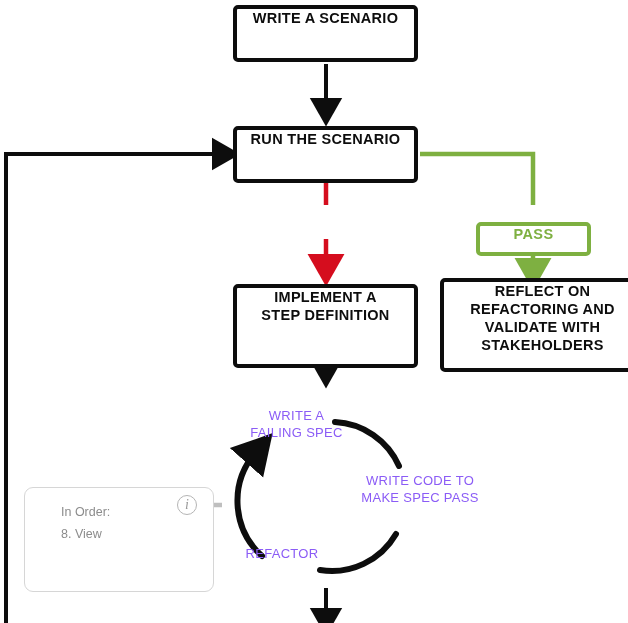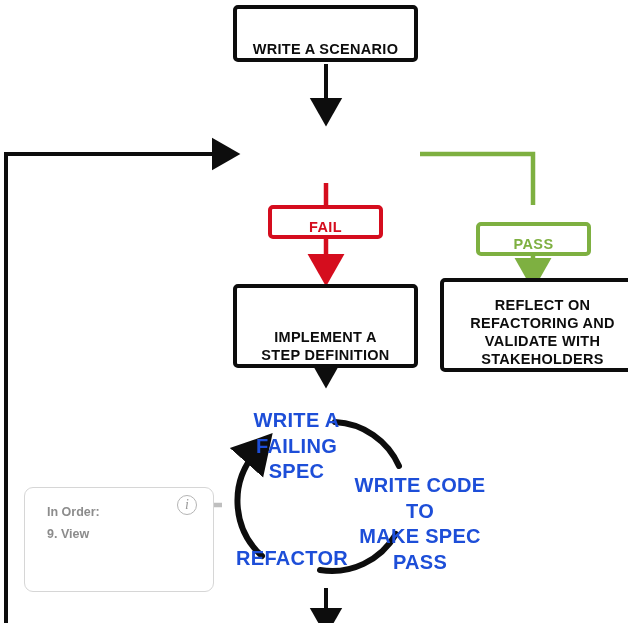--- a/index.html
+++ b/index.html
@@ -24,21 +24,21 @@
     top: 0;
     width: 628px;
     height: 623px;
     pointer-events: none;
   }
 
   .node {
     position: absolute;
     box-sizing: border-box;
     display: flex;
-    align-items: flex-end;
+    align-items: flex-start;
     justify-content: center;
     text-align: center;
     background: #ffffff;
   }
 
   .proc-box {
     border: 4px solid #0d0d0d;
     border-radius: 5px;
     color: #0d0d0d;
     font-weight: bold;
@@ -50,40 +50,40 @@
   .tag-box {
     border: 4px solid;
     border-radius: 5px;
     font-weight: bold;
     font-size: 14.5px;
     letter-spacing: 0.4px;
   }
 
   .cycle-label {
     position: absolute;
-    color: #1d4ed8;
-    font-weight: bold;
-    font-size: 20px;
+    color: #8b5cf6;
+    font-weight: normal;
+    font-size: 13px;
     letter-spacing: 0.3px;
     line-height: 1.28;
     text-align: center;
     white-space: pre-line;
   }
 
   .tooltip {
     position: absolute;
     box-sizing: border-box;
     border: 1.5px solid #d6d6d6;
     border-radius: 9px;
     background: #ffffff;
     color: #8c8c8c;
-    font-weight: bold;
+    font-weight: normal;
     font-size: 12.5px;
     line-height: 1.72;
-    padding: 14px 0 12px 22px;
+    padding: 14px 0 12px 36px;
   }
   .tooltip .line { white-space: nowrap; }
 
   .info-icon {
     position: absolute;
     width: 20px;
     height: 20px;
     border: 1.6px solid #b5b5b5;
     border-radius: 50%;
     box-sizing: border-box;
@@ -142,24 +142,24 @@
 
     <path d="M6,623 L6,154 L224,154" stroke="#0d0d0d" stroke-width="4" fill="none" marker-end="url(#ah-black)"></path>
 
     <path d="M222,505 L197,505" stroke="#bfbfbf" stroke-width="4.5" fill="none" marker-end="url(#ah-gray)"></path>
   </svg>
 
   <div class="node proc-box" style="left:233px; top:5px; width:185px; height:57px;">
     <span>WRITE A SCENARIO</span>
   </div>
 
+  <div class="node proc-box" style="left:233px; top:126px; width:185px; height:57px;">
+    <span>RUN THE SCENARIO</span>
+  </div>
 
-  <div class="node tag-box" style="left:268px; top:205px; width:115px; height:34px; border-color:#d50d1e; color:#d50d1e;">
-    <span>FAIL</span>
-  </div>
 
   <div class="node tag-box" style="left:476px; top:222px; width:115px; height:34px; border-color:#7eb041; color:#7eb041;">
     <span>PASS</span>
   </div>
 
   <div class="node proc-box" style="left:233px; top:284px; width:185px; height:84px; white-space:pre-line;">
     <span>IMPLEMENT A
 STEP DEFINITION</span>
   </div>
 
@@ -173,20 +173,20 @@
   <div class="cycle-label" style="left:234px; top:408px; width:125px;">WRITE A
 FAILING SPEC</div>
 
   <div class="cycle-label" style="left:345px; top:473px; width:150px; text-align:center;">WRITE CODE TO
 MAKE SPEC PASS</div>
 
   <div class="cycle-label" style="left:236px; top:546px; width:92px; ">REFACTOR</div>
 
   <div class="tooltip" style="left:24px; top:487px; width:190px; height:105px;">
     <div class="line">In Order:</div>
-    <div class="line">9. View</div>
+    <div class="line">8. View</div>
   </div>
 
   <div class="info-icon" style="left:177px; top:495px;">
     <span>i</span>
   </div>
 
 </div>
 
 </body></html>

